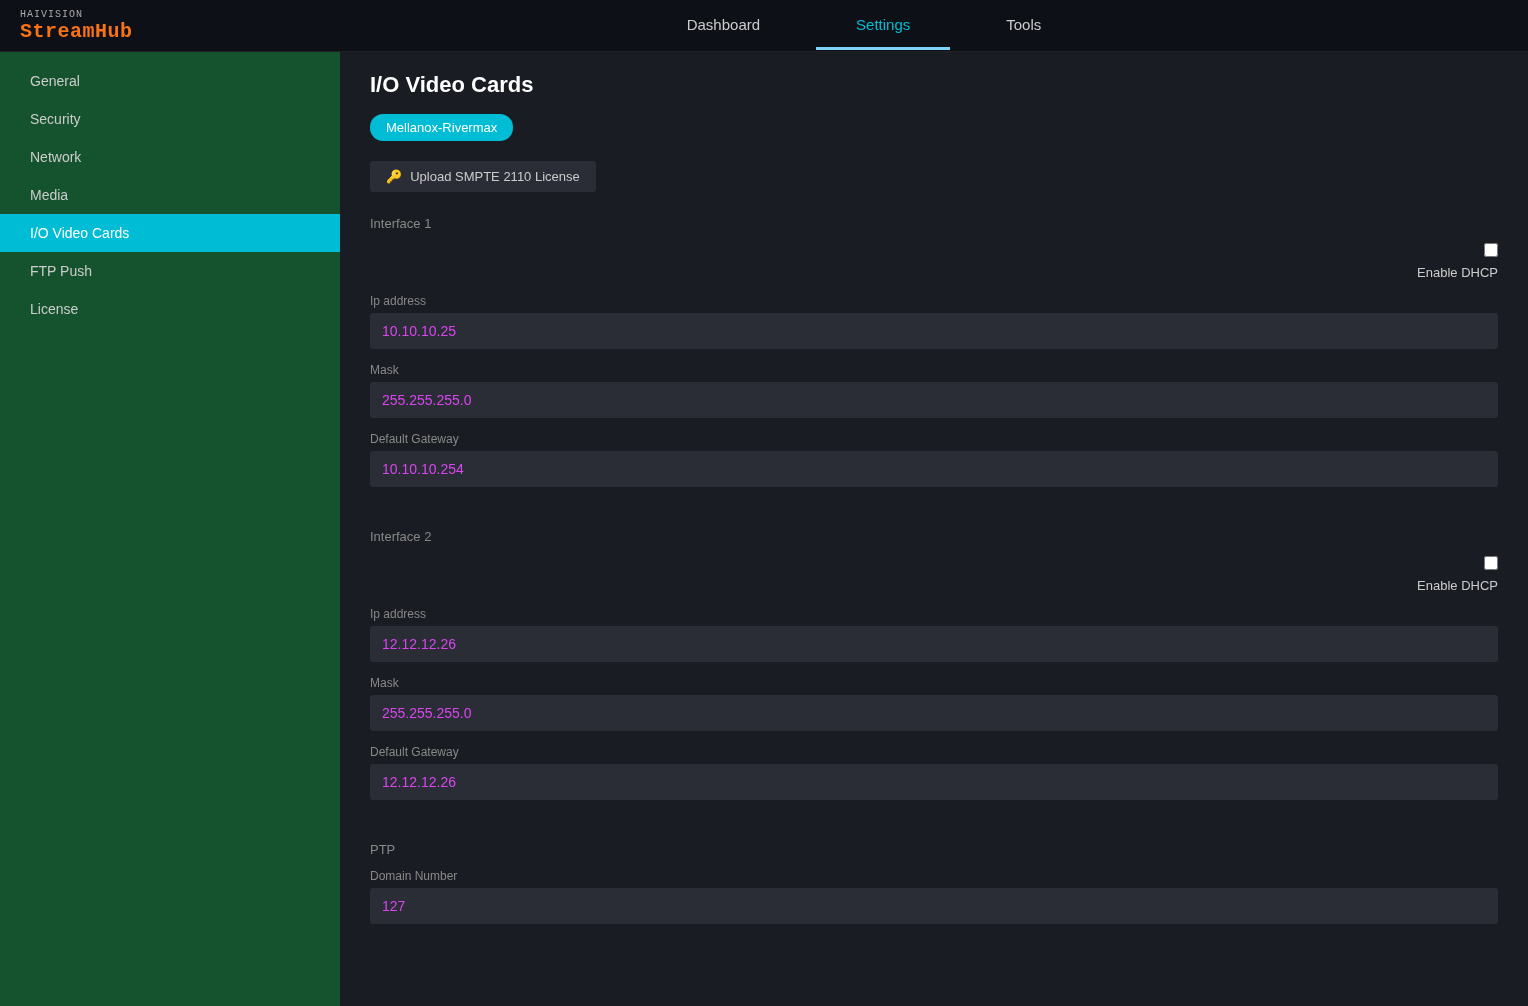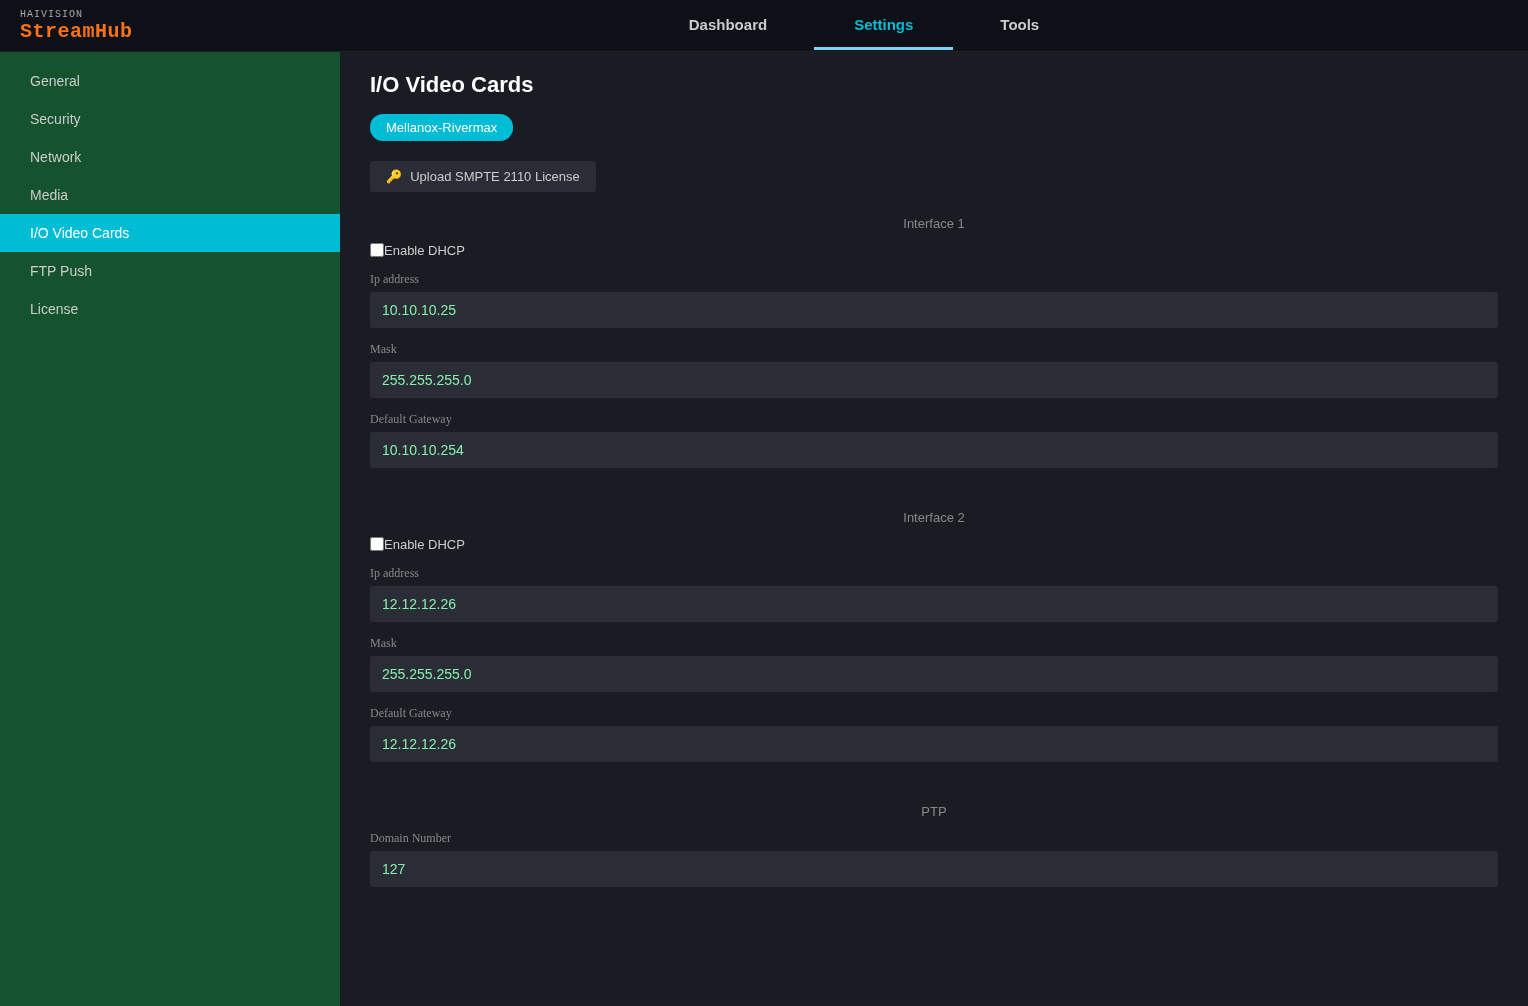--- a/index.html
+++ b/index.html
@@ -37,24 +37,23 @@
     }
     .brand-title {
       font-size: 20px;
       font-weight: bold;
       color: #f97316;
       letter-spacing: 0.5px;
     }
     .nav-links {
       display: flex;
       align-items: flex-start;
-      gap: 7px;
+      gap: 16px;
       flex: 1;
       justify-content: center;
-      font-weight: bold;
     }
     .nav-link {
       padding: 14px 40px;
       color: #ccc;
       cursor: pointer;
       font-size: 15px;
       border-bottom: 3px solid transparent;
     }
     .nav-link.active {
       color: #00bcd4;
@@ -144,56 +143,56 @@
       margin-bottom: 24px;
     }
 
     
     .section-header {
       font-size: 13px;
       color: #888;
       margin-bottom: 12px;
       margin-top: 8px;
       font-weight: 500;
-      text-align: center;
     }
 
     
     .checkbox-row {
       display: flex;
-      align-items: flex-start;
+      align-items: flex-end;
+      gap: 8px;
       margin-bottom: 14px;
       font-size: 13px;
       color: #ccc;
+      flex-direction: column;
     }
     .checkbox-row input[type="checkbox"] {
       width: 14px;
       height: 14px;
       cursor: pointer;
       accent-color: #00bcd4;
     }
 
     
     .form-group {
       margin-bottom: 14px;
     }
     .form-label {
       display: block;
       font-size: 12px;
       color: #888;
       margin-bottom: 5px;
-      font-family: Liberation Serif, serif;
     }
     .form-input {
       width: 100%;
       background: #2a2d36;
       border: none;
       border-radius: 3px;
       padding: 10px 12px;
-      color: #86efac;
+      color: #d946ef;
       font-size: 14px;
       outline: none;
     }
 
     
     .section-divider {
       height: 20px;
     }
   </style>
 </head>

